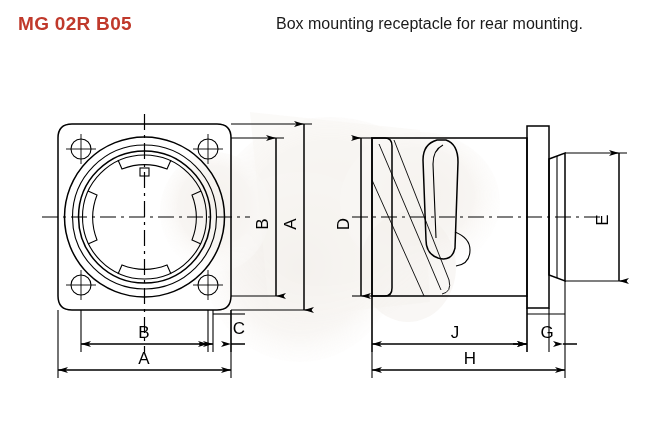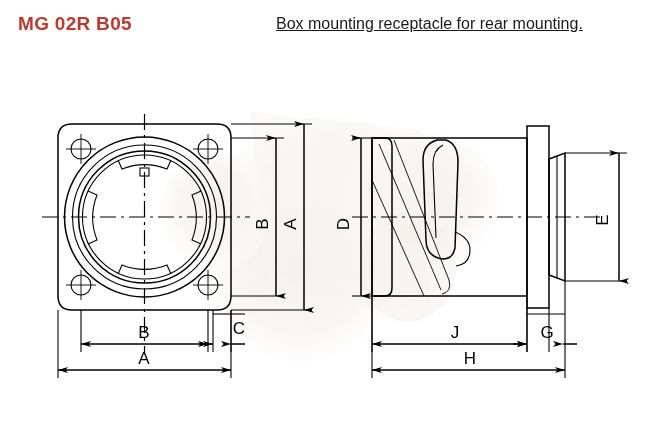--- a/index.html
+++ b/index.html
@@ -39,21 +39,20 @@
     color: #c0392b;
     white-space: nowrap;
   }
   #description {
     position: absolute;
     left: 268px;
     top: 15px;
     font-size: 16px;
     color: #1a1a1a;
     white-space: nowrap;
-    text-decoration: underline;
   }
 
   
   #drawing-wrap {
     position: absolute;
     left: 0;
     top: 52px;
     width: 666px;
     height: 389px;
   }

